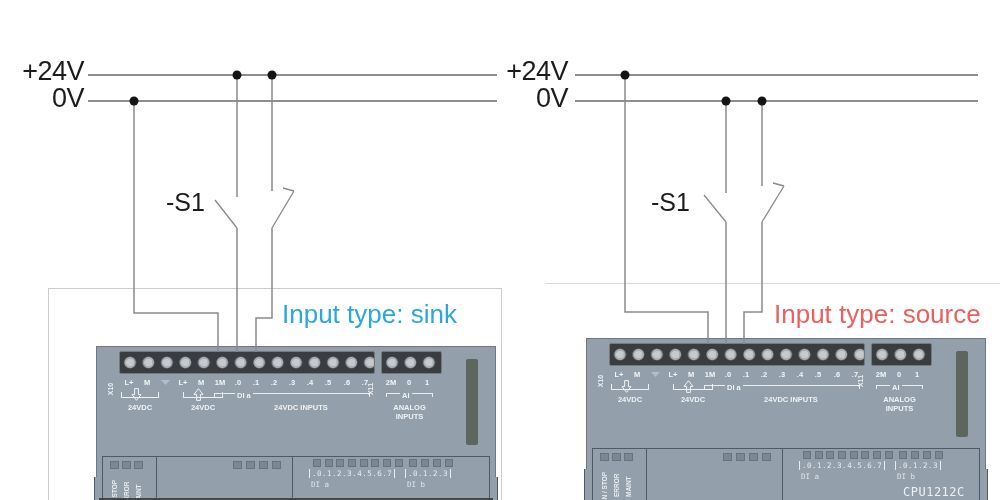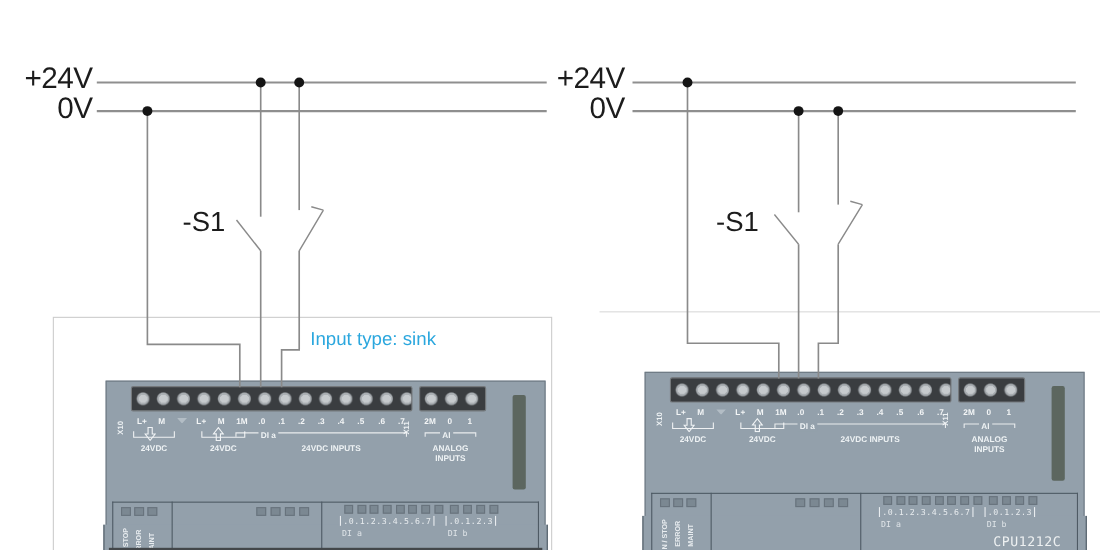--- a/index.html
+++ b/index.html
@@ -3,21 +3,21 @@
 <meta charset="utf-8">
 <style>
   html,body{margin:0;padding:0;background:#fff;}
   #canvas{position:relative;width:1000px;height:500px;background:#ffffff;overflow:hidden;
           font-family:"Liberation Sans",sans-serif;}
 
   
   .rail-label{position:absolute;width:78px;text-align:right;font-size:27px;line-height:27px;
               color:#1c1c1c;letter-spacing:-0.5px;}
   .switch-label{position:absolute;font-size:25px;color:#1c1c1c;}
-  .caption{position:absolute;font-size:17px;}
+  .caption{position:absolute;font-size:26px;}
   .caption.sink{color:#2BA7DE;}
   .caption.source{color:#EC5F5F;}
 
   
   .frame-box{position:absolute;border:1.5px solid #cccccc;background:#ffffff;}
   .faint-line{position:absolute;height:0;border-top:1.5px solid #d9d9d9;}
 
   
   .plc{position:absolute;width:398px;background:#93A0AB;border:1px solid #6d7882;}
   .plc *{box-sizing:border-box;}
@@ -283,14 +283,15 @@
   </svg>
 
   <div class="rail-label" style="left:6px;top:58px;">+24V</div>
   <div class="rail-label" style="left:6px;top:85px;">0V</div>
   <div class="switch-label" style="left:166px;top:188px;">-S1</div>
   <div class="caption sink" style="left:282px;top:299px;">Input type: sink</div>
 
   <div class="rail-label" style="left:490px;top:58px;">+24V</div>
   <div class="rail-label" style="left:490px;top:85px;">0V</div>
   <div class="switch-label" style="left:651px;top:188px;">-S1</div>
+  <div class="caption source" style="left:774px;top:299px;">Input type: source</div>
 
 </div>
 
 </body></html>

